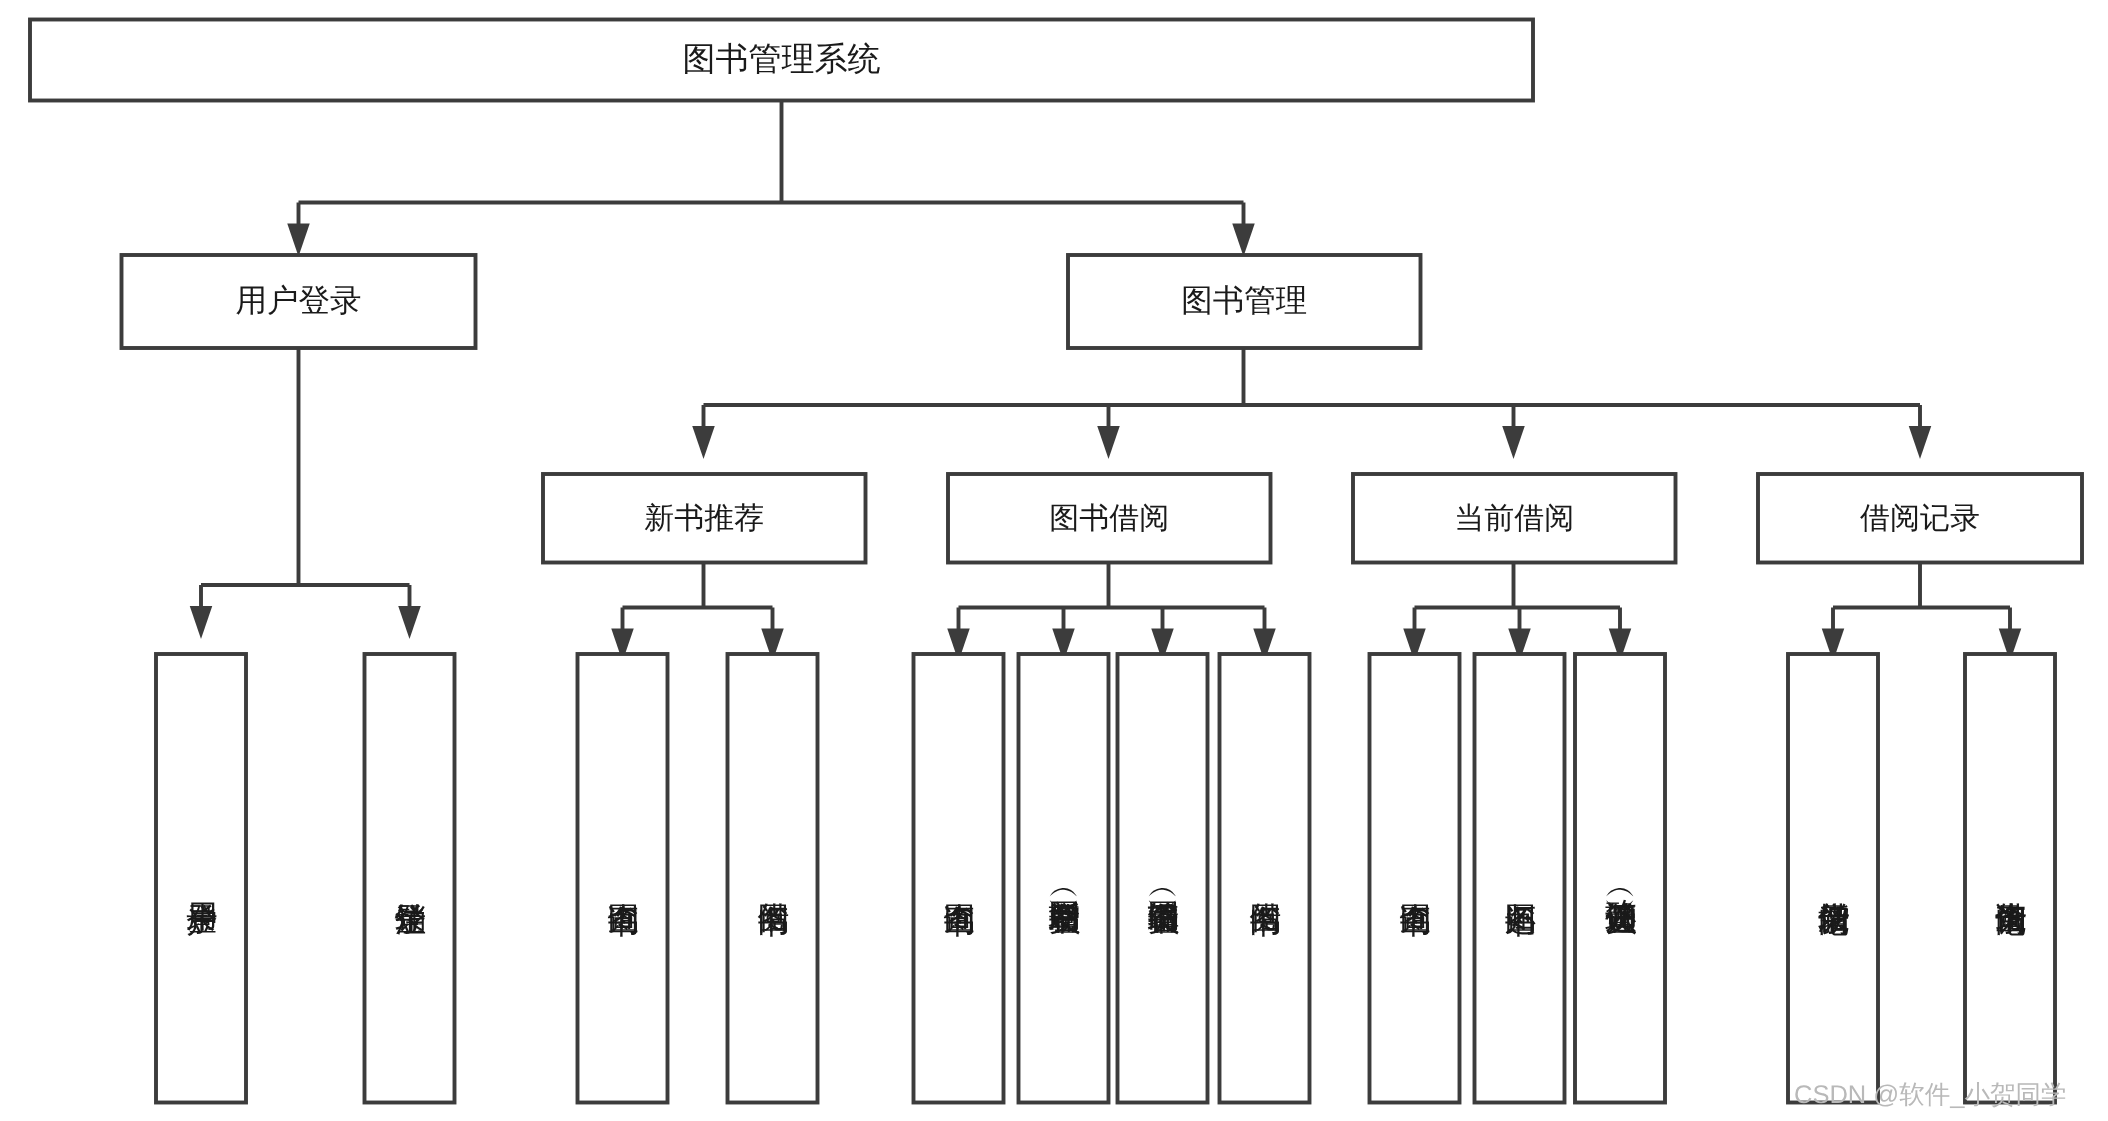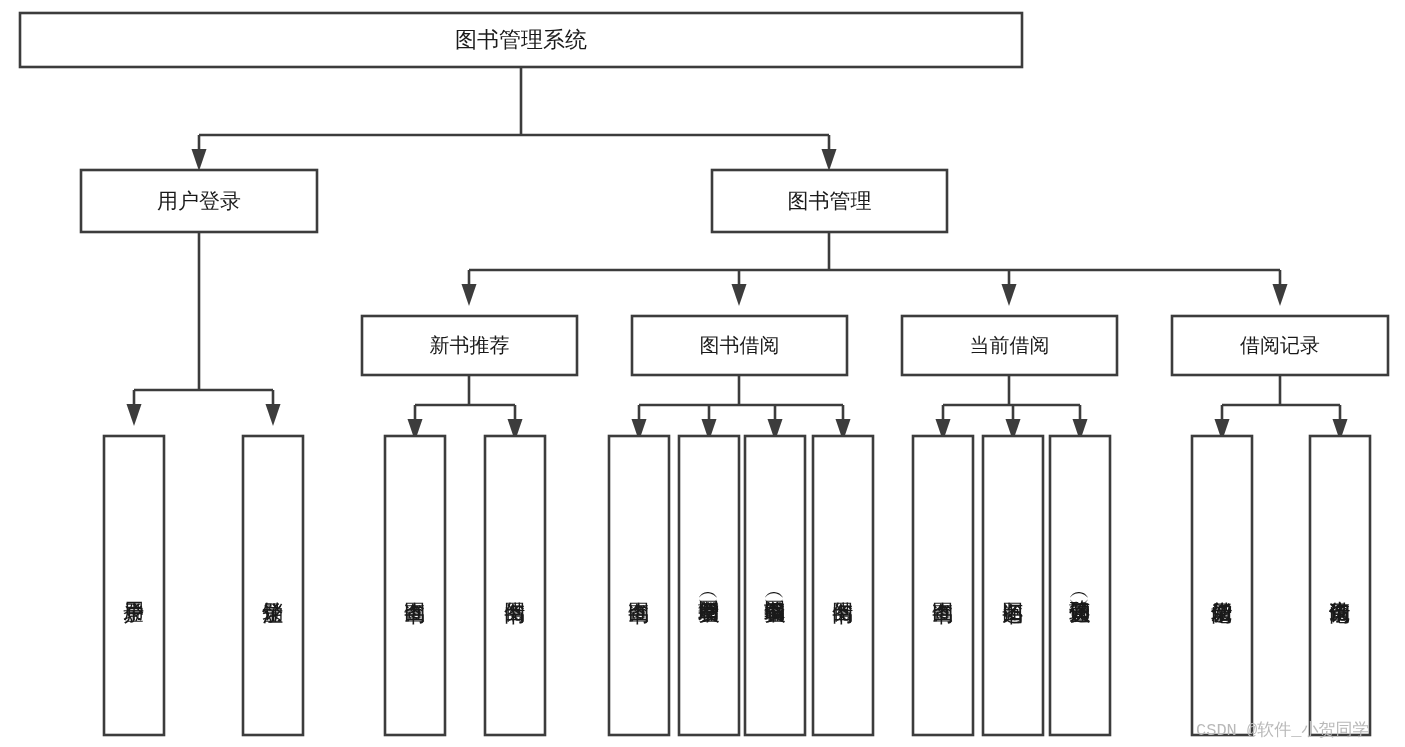--- a/index.html
+++ b/index.html
@@ -59,21 +59,21 @@
     font-family: "Liberation Sans", "DejaVu Sans", sans-serif;
     color: #1a1a1a;
     line-height: 1.02;
     letter-spacing: 0.5px;
     white-space: nowrap;
     pointer-events: none;
     user-select: none;
   }
   .watermark {
     position: absolute;
-    font-family: Liberation Mono, monospace;
+    font-family: Liberation Sans, sans-serif;
     font-size: 17px;
     color: #b9b9b9;
     white-space: nowrap;
     user-select: none;
   }
 </style>
 </head>
 <body>
 
 <div id="diagram-root">

